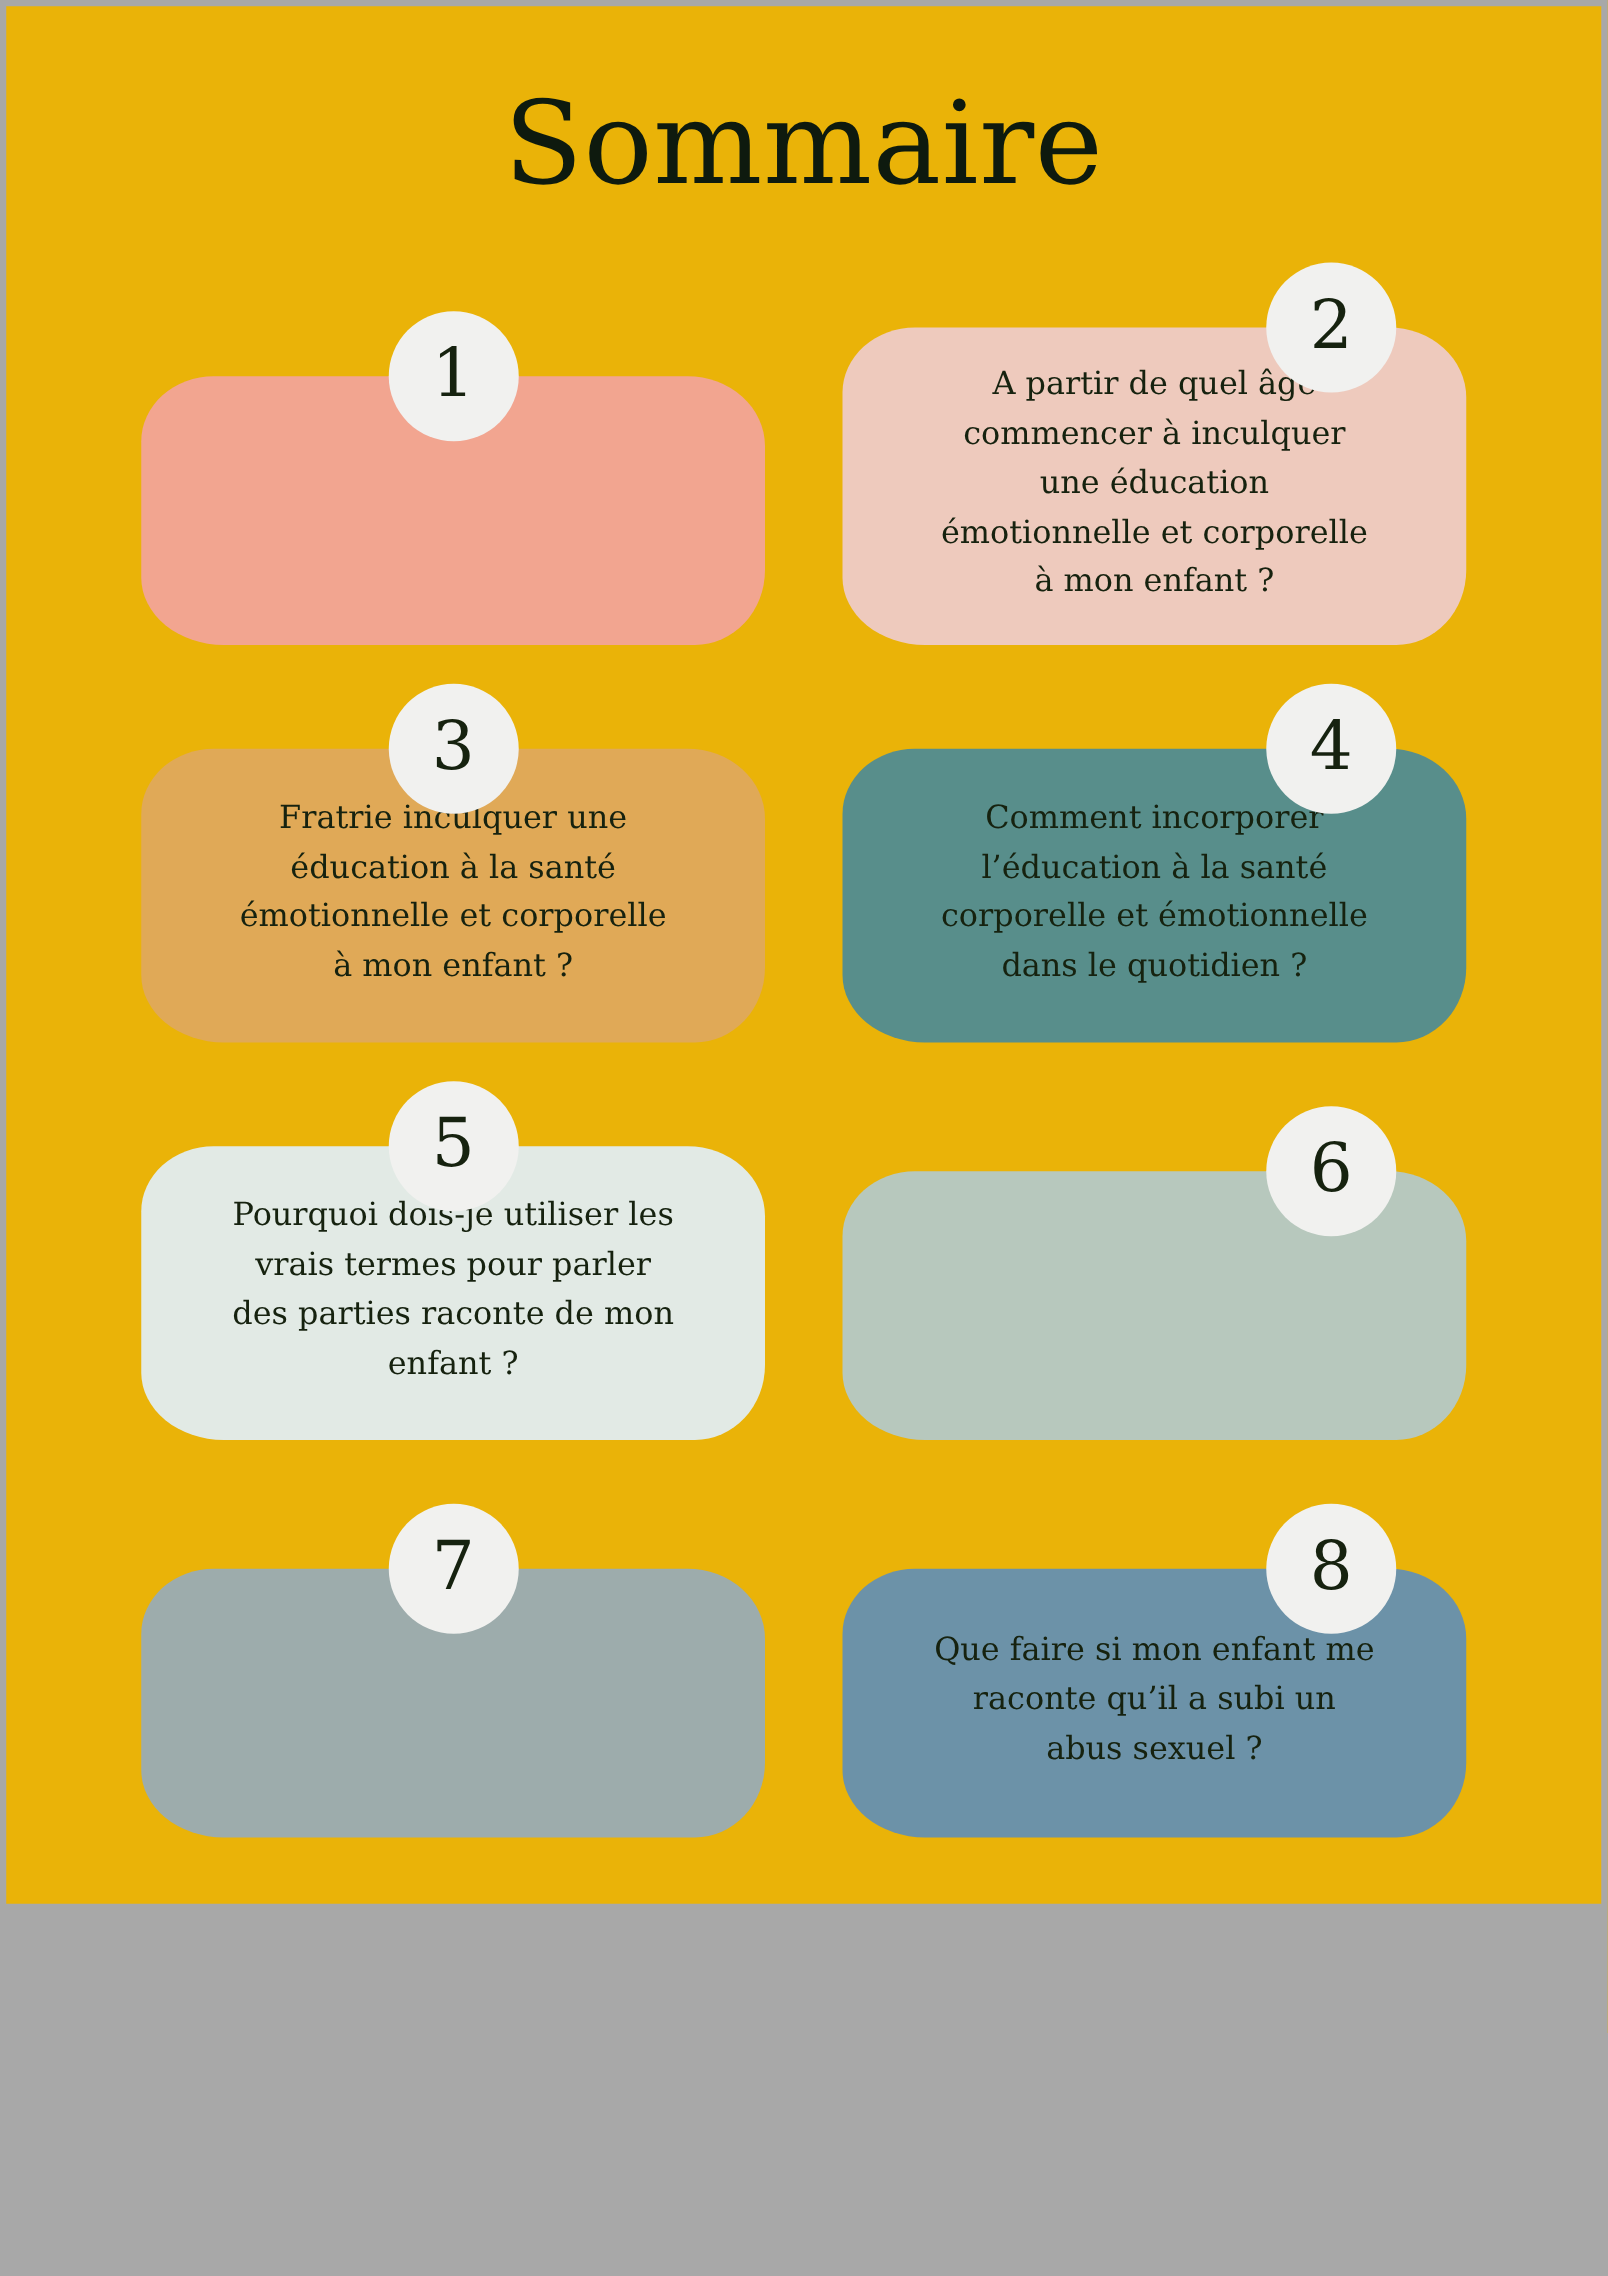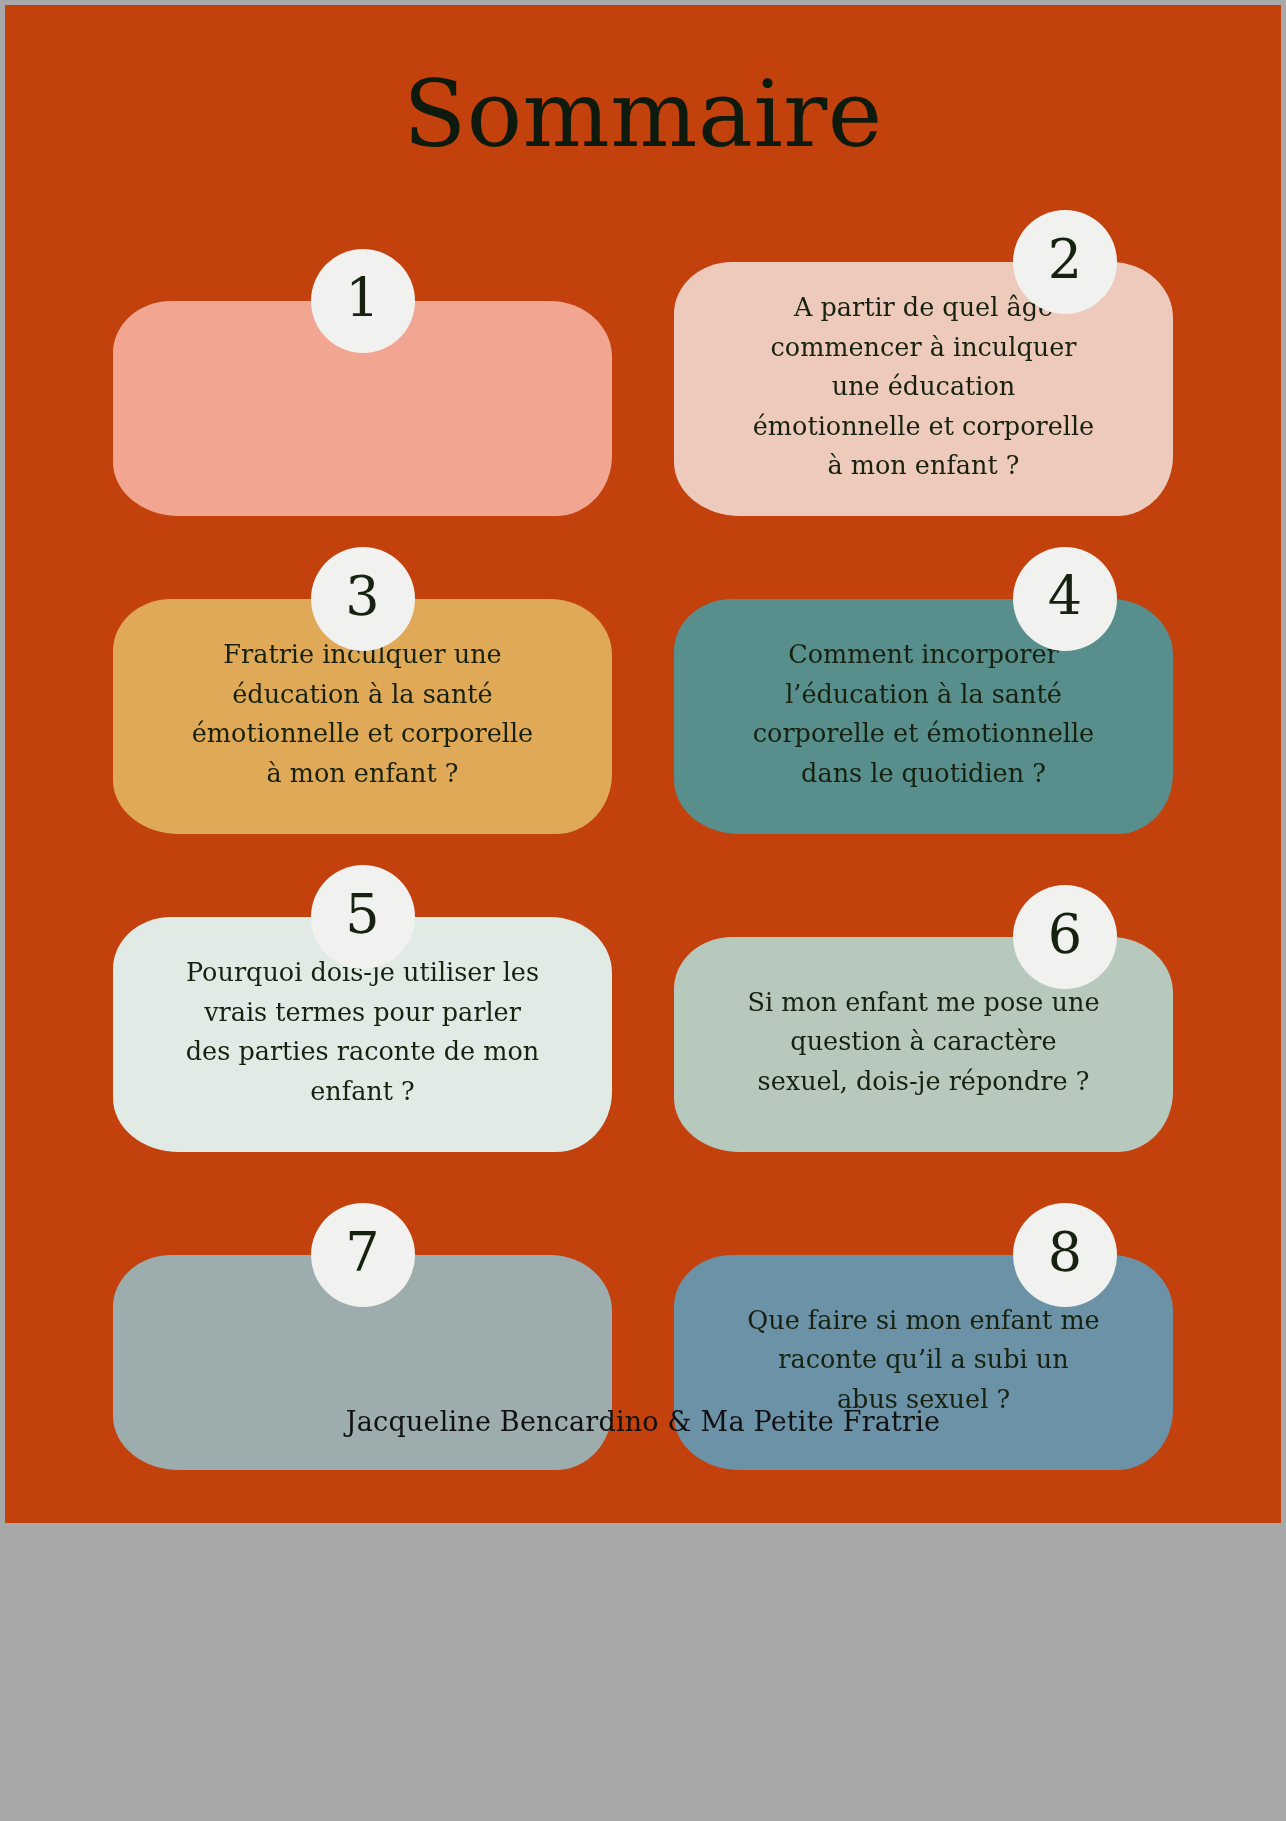--- a/index.html
+++ b/index.html
@@ -15,21 +15,21 @@
     display: flex;
     justify-content: center;
     align-items: flex-start;
   }
 
   .page {
     position: relative;
     width: 1276px;
     height: 1518px;
     margin-top: 5px;
-    background: #c2410c;
+    background: #eab308;
     overflow: hidden;
   }
 
   
   .page-title {
     text-align: center;
     font-family: "DejaVu Serif", "Liberation Serif", serif;
     font-size: 92px;
     font-weight: 400;
     color: #0e1a0e;
@@ -150,31 +150,29 @@
       </div>
       <div class="card-slot tall">
         <div class="blob" style="background: rgb(226, 234, 229);">
           <div class="badge center">5</div>
           <div class="blob-text">Pourquoi dois-je utiliser les vrais termes pour parler des parties raconte de mon enfant ?</div>
         </div>
       </div>
       <div class="card-slot">
         <div class="blob" style="background: rgb(183, 200, 189);">
           <div class="badge right">6</div>
-          <div class="blob-text">Si mon enfant me pose une question à caractère sexuel, dois-je répondre ?</div>
         </div>
       </div>
       <div class="card-slot">
         <div class="blob" style="background: rgb(157, 172, 172);">
           <div class="badge center">7</div>
         </div>
       </div>
       <div class="card-slot">
         <div class="blob" style="background: rgb(108, 146, 168);">
           <div class="badge right">8</div>
           <div class="blob-text">Que faire si mon enfant me raconte qu’il a subi un abus sexuel ?</div>
         </div>
       </div>
     </div>
 
-  <div class="footer">Jacqueline Bencardino &amp;  Ma Petite Fratrie</div>
 
 </div>
 
 </body></html>

